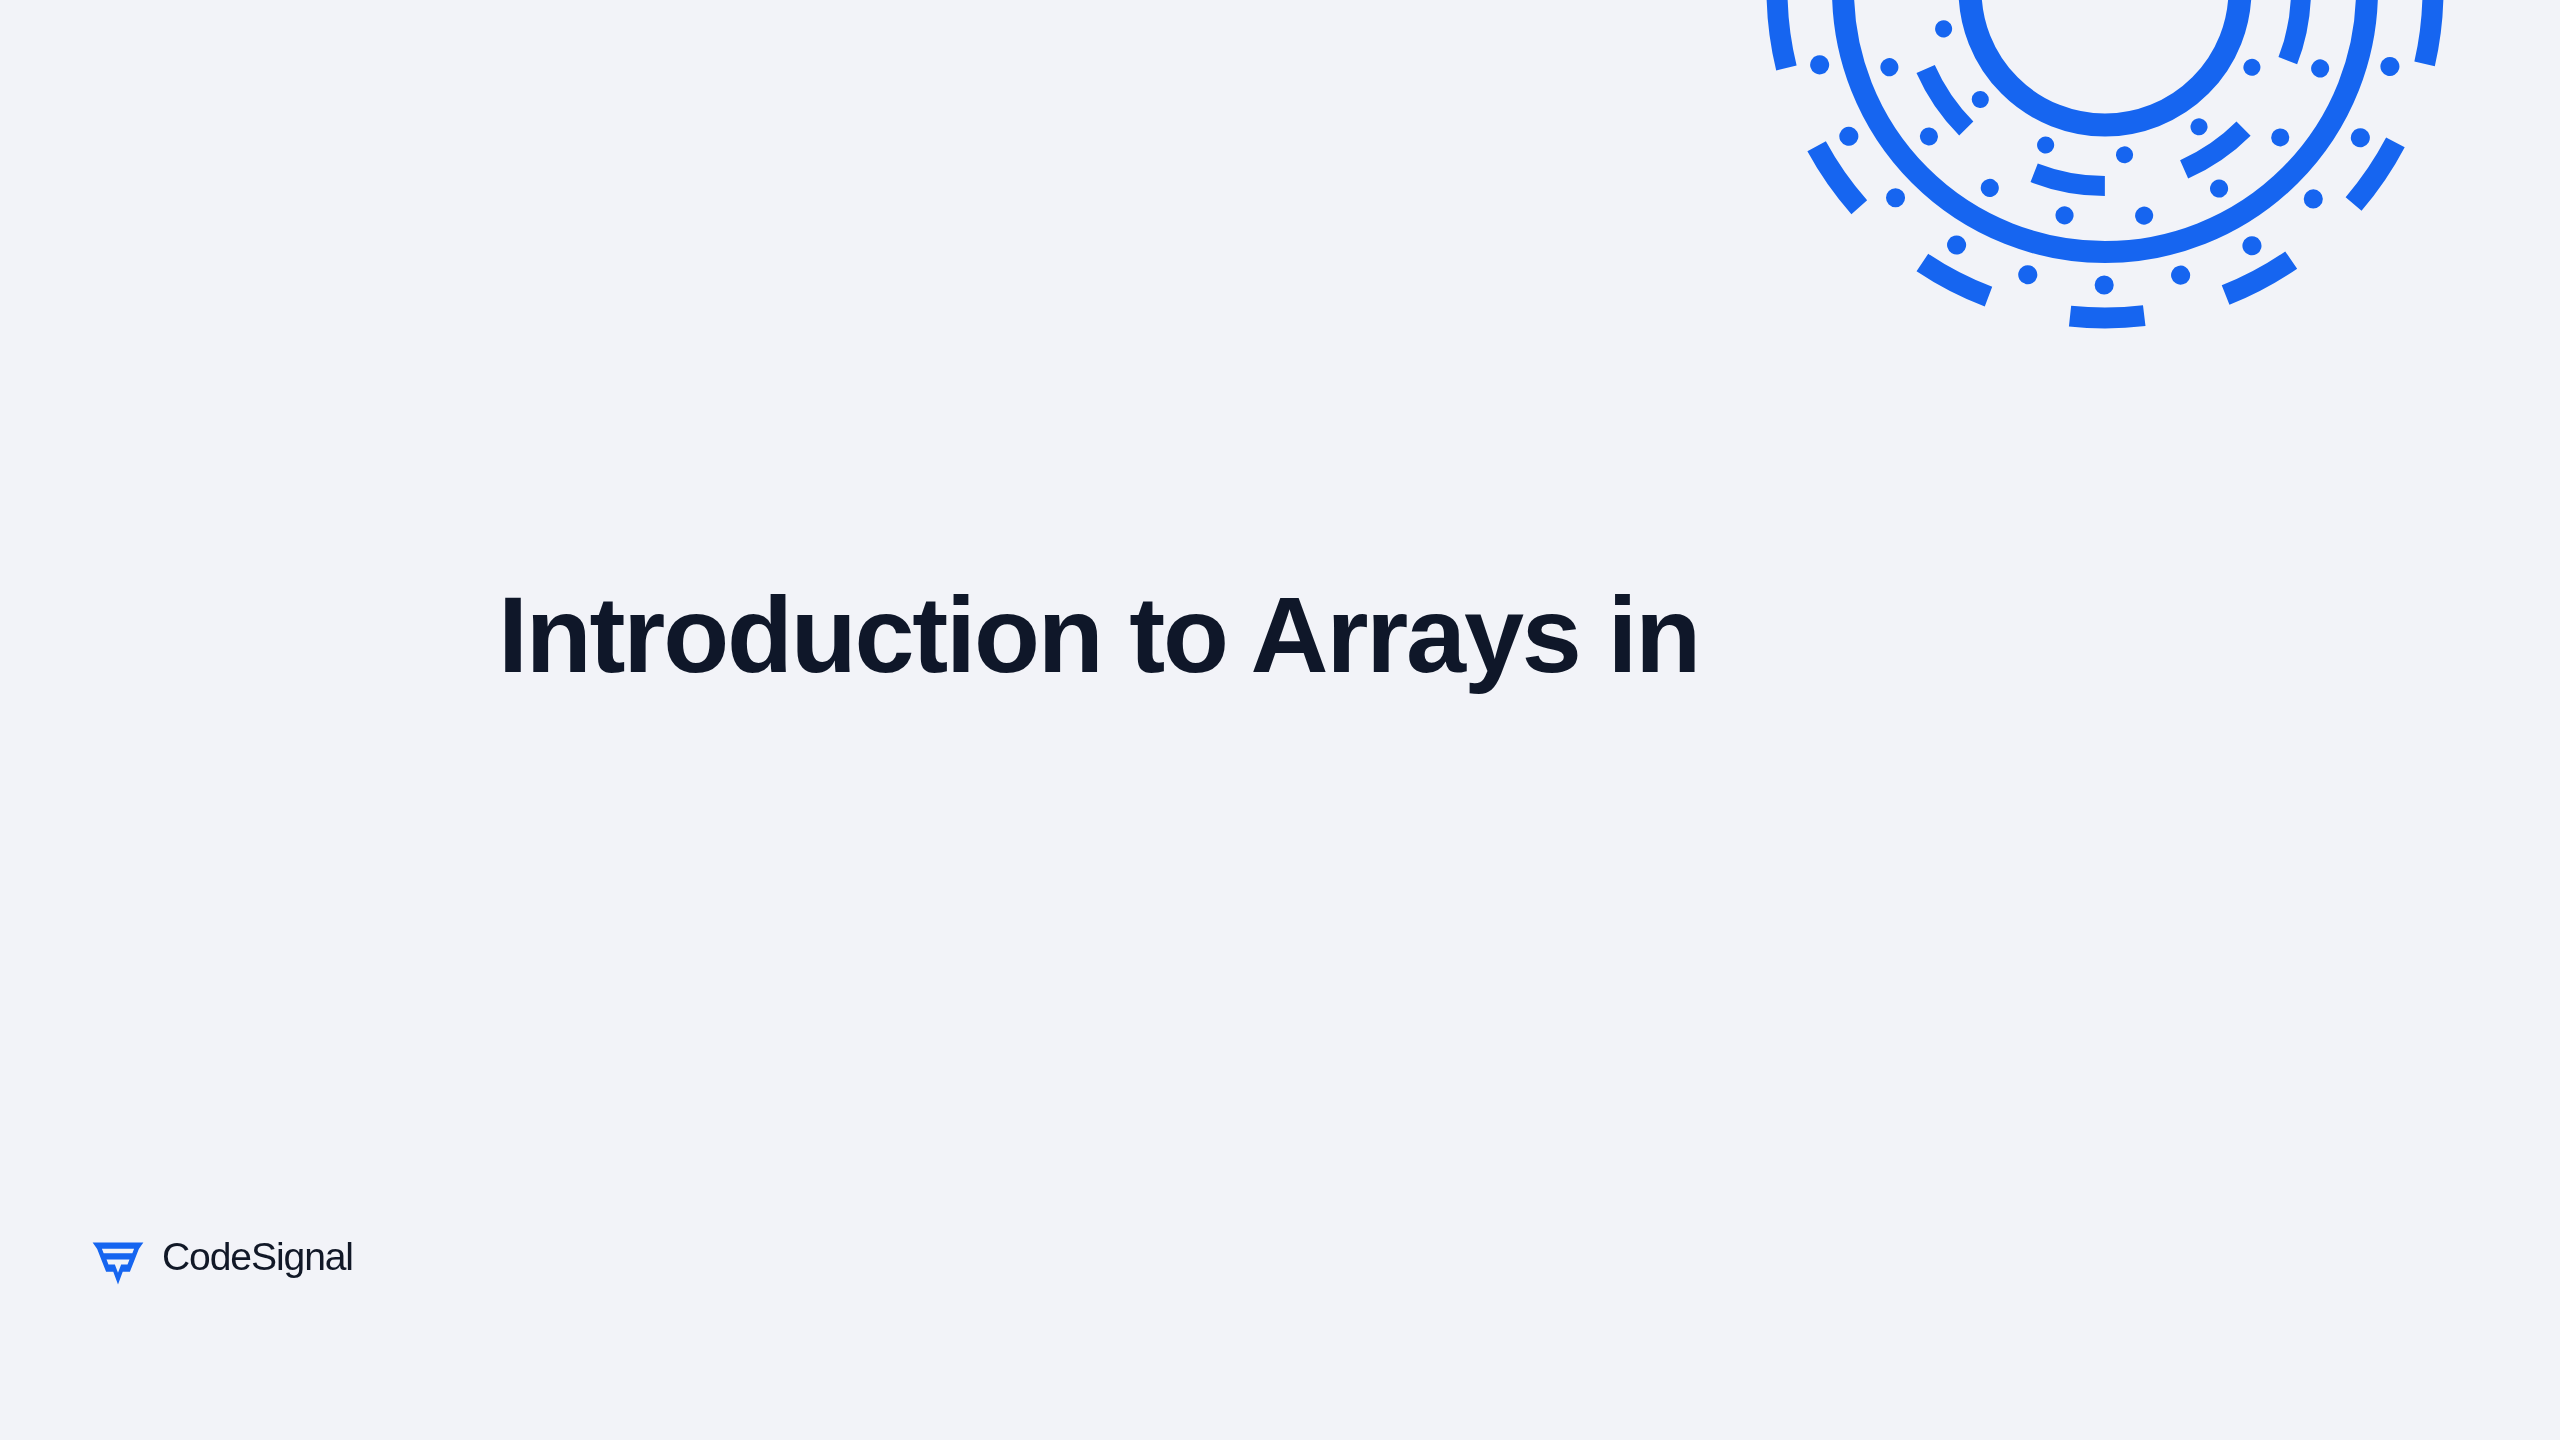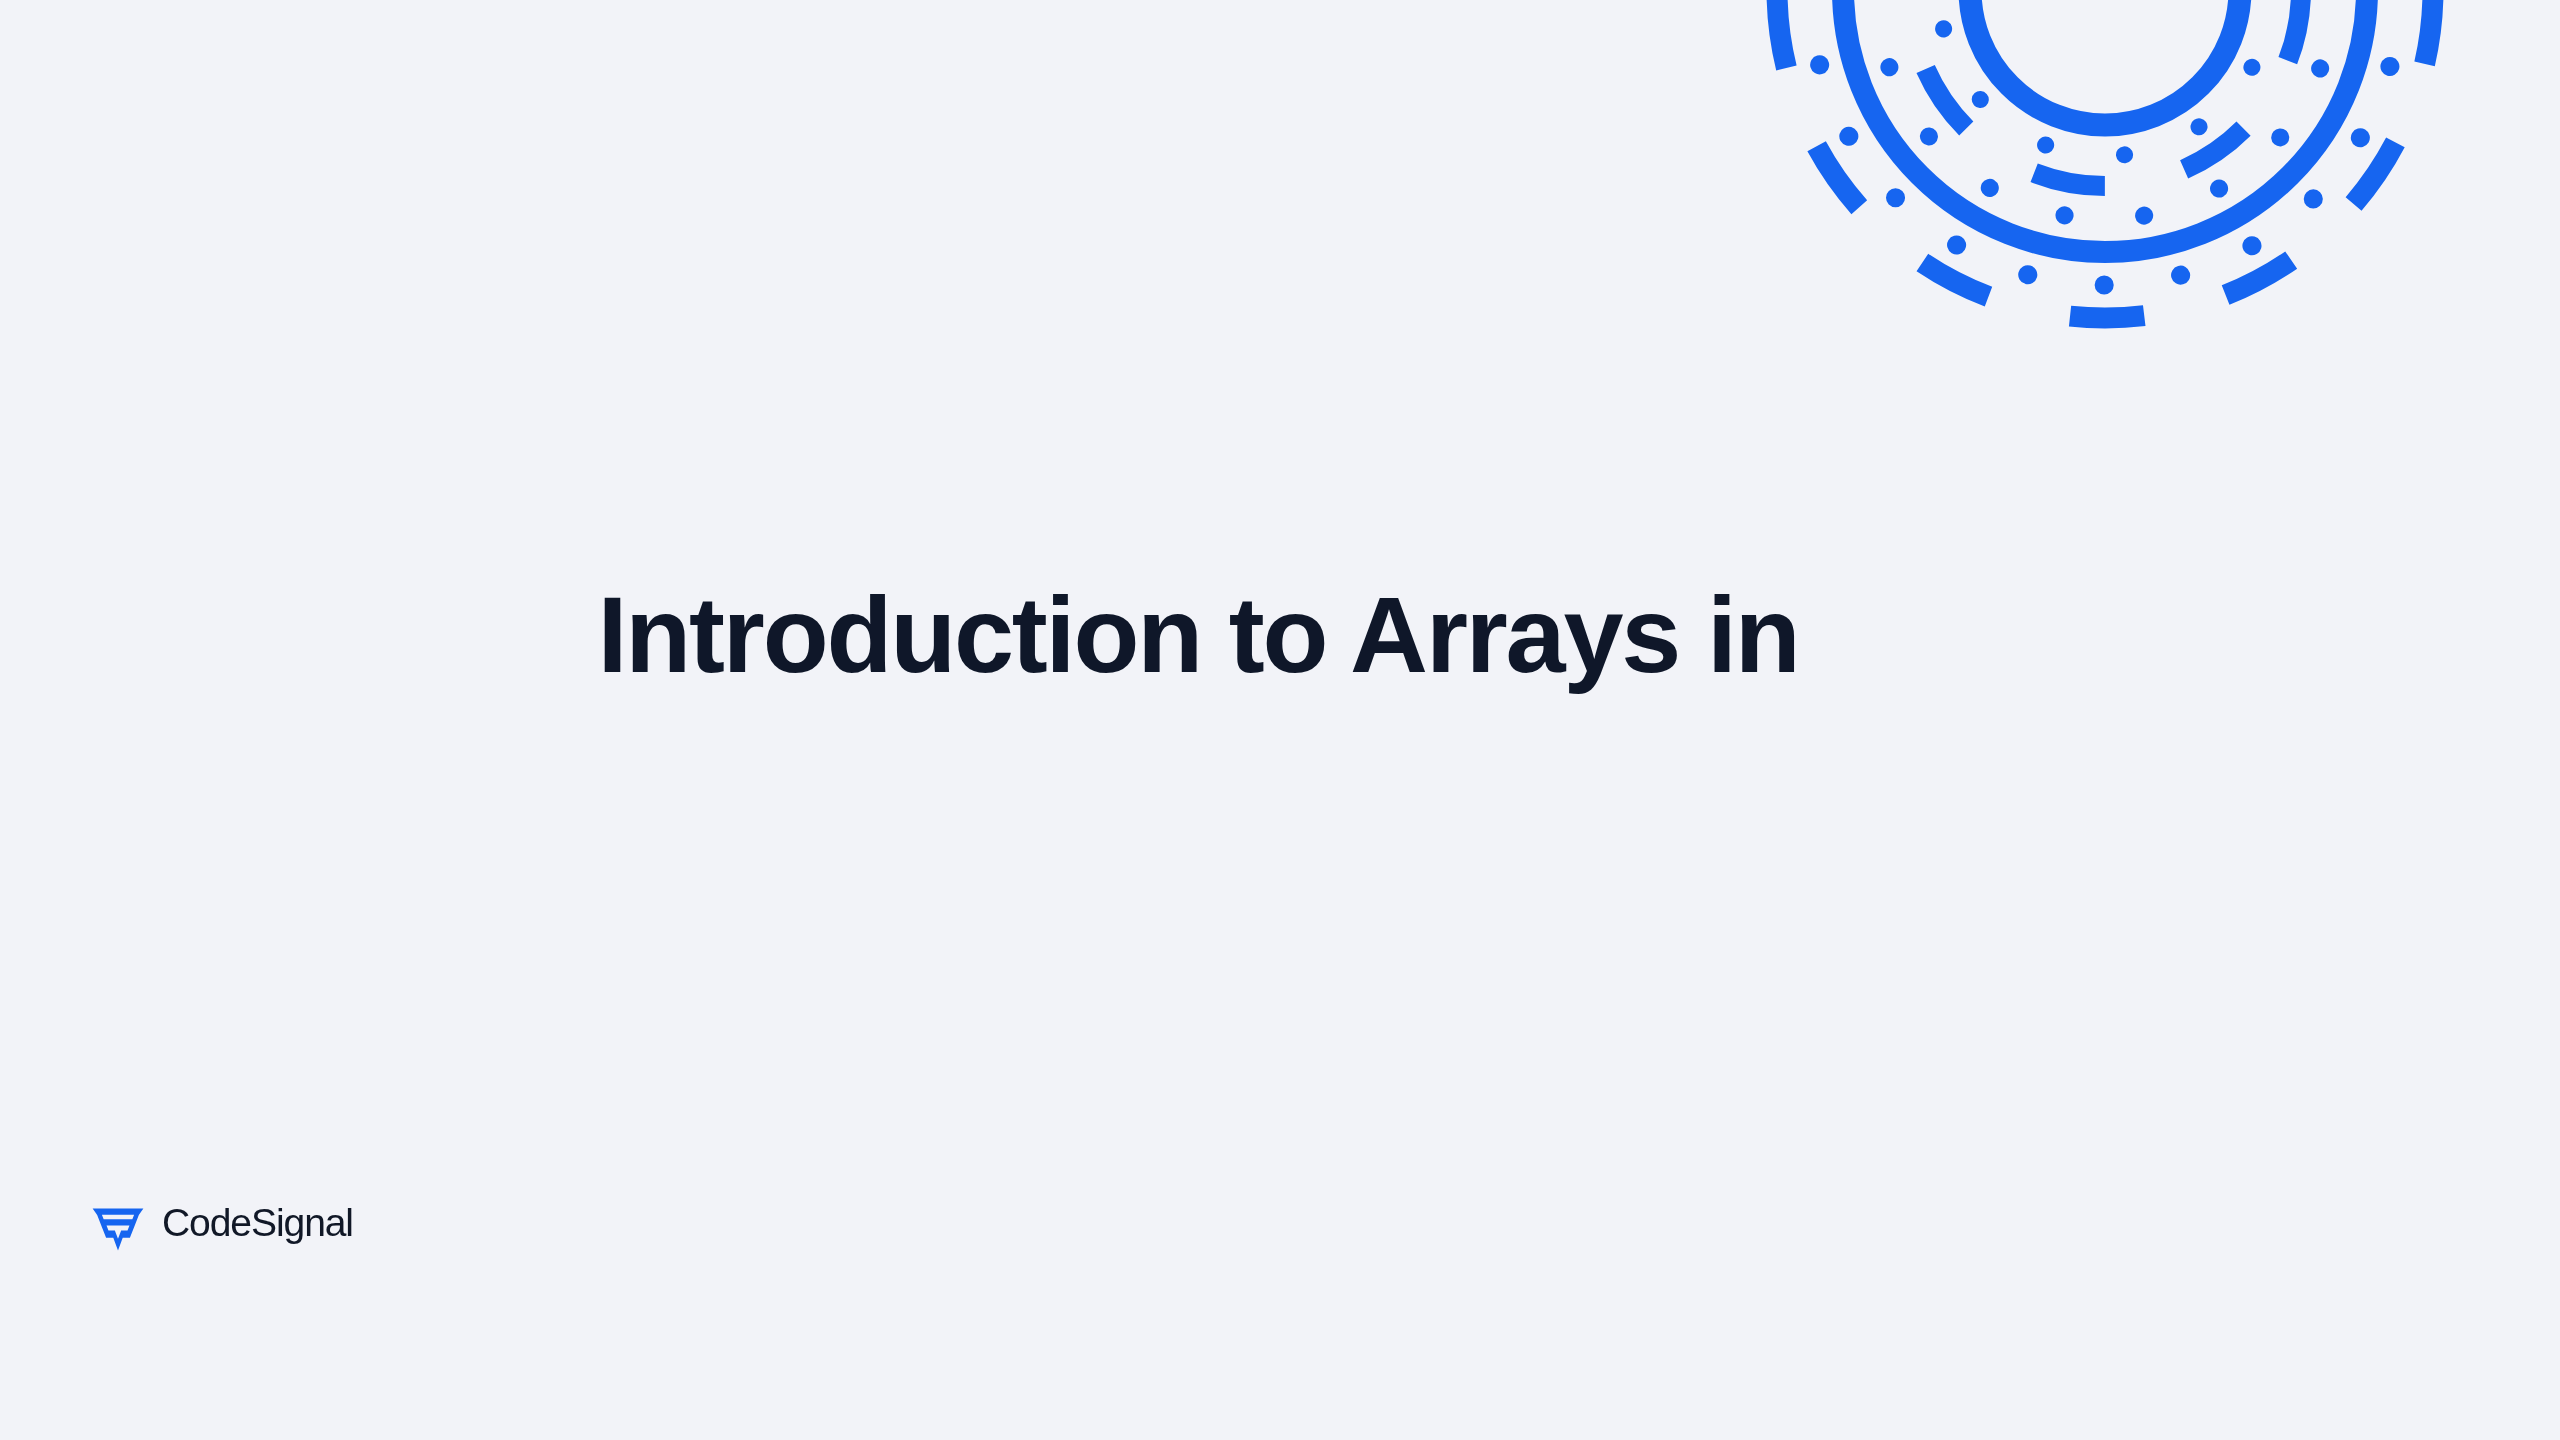--- a/index.html
+++ b/index.html
@@ -12,21 +12,20 @@
     overflow: hidden;
     font-family: "Liberation Sans", sans-serif;
   }
 
   #slide {
     position: relative;
     width: 2560px;
     height: 1440px;
     background: #F2F3F8;
     overflow: hidden;
-    text-align: center;
   }
 
   
   #ring-graphic {
     position: absolute;
     left: 1760px;
     top: -355px;
     width: 690px;
     height: 690px;
     pointer-events: none;
@@ -52,21 +51,21 @@
     line-height: 158px;
     letter-spacing: -2.2px;
     color: #0F1729;
     white-space: nowrap;
   }
 
   
   #logo {
     position: absolute;
     left: 90px;
-    top: 1197px;
+    top: 1231px;
     display: flex;
     align-items: center;
     gap: 16px;
   }
   #logo-mark {
     display: block;
     width: 56px;
     height: 56px;
   }
   #logo-wordmark {

